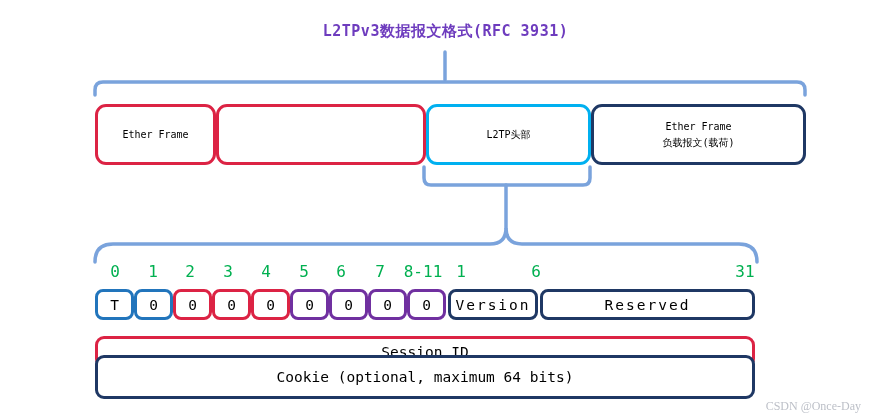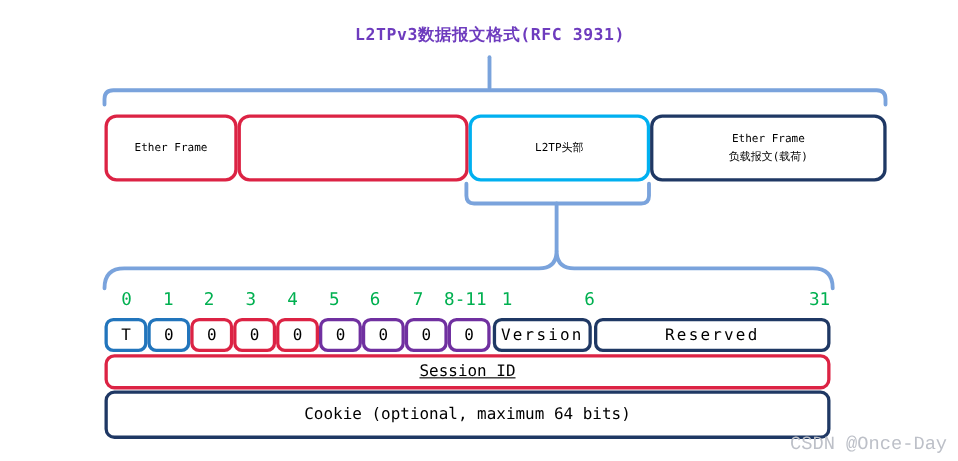--- a/index.html
+++ b/index.html
@@ -31,21 +31,21 @@
     position:absolute;top:264px;transform:translateX(-50%);
     color:var(--green);font-size:16px;line-height:1;
   }
   .bc-red{border-color:var(--red);}
   .bc-blue{border-color:var(--blue);}
   .bc-purple{border-color:var(--purple);}
   .bc-navy{border-color:var(--navy);}
   .bc-cyan{border-color:var(--cyan);}
   .watermark{
     position:absolute;right:10px;bottom:5px;color:var(--watermark);
-    font-size:17px;font-family:Liberation Mono, monospace;
+    font-size:12px;font-family:Liberation Serif, serif;
   }
 </style>
 </head>
 <body>
 
 <div class="canvas">
 
   <div class="page-title">L2TPv3数据报文格式(RFC 3931)</div>
 
   <svg class="connectors" width="871" height="419" viewBox="0 0 871 419">
@@ -109,21 +109,21 @@
   <div class="cell bc-purple" style="left:407px;top:289px;width:39px;height:31px;">
       <span>0</span>
     </div>
   <div class="cell bc-navy wide" style="left:448px;top:289px;width:90px;height:31px;">
       <span>Version</span>
     </div>
   <div class="cell bc-navy wide" style="left:540px;top:289px;width:215px;height:31px;">
       <span>Reserved</span>
     </div>
 
-  <div class="cell bc-red" style="left:95px;top:322px;width:660px;height:32px;border-radius:9px;text-decoration:underline;">
+  <div class="cell bc-red" style="left:95px;top:336px;width:660px;height:32px;border-radius:9px;text-decoration:underline;">
     <span>Session ID</span>
   </div>
 
   <div class="cell bc-navy" style="left:95px;top:355px;width:660px;height:44px;border-radius:9px;">
     <span>Cookie (optional, maximum 64 bits)</span>
   </div>
 
   <div class="watermark">CSDN @Once-Day</div>
 
 </div>

